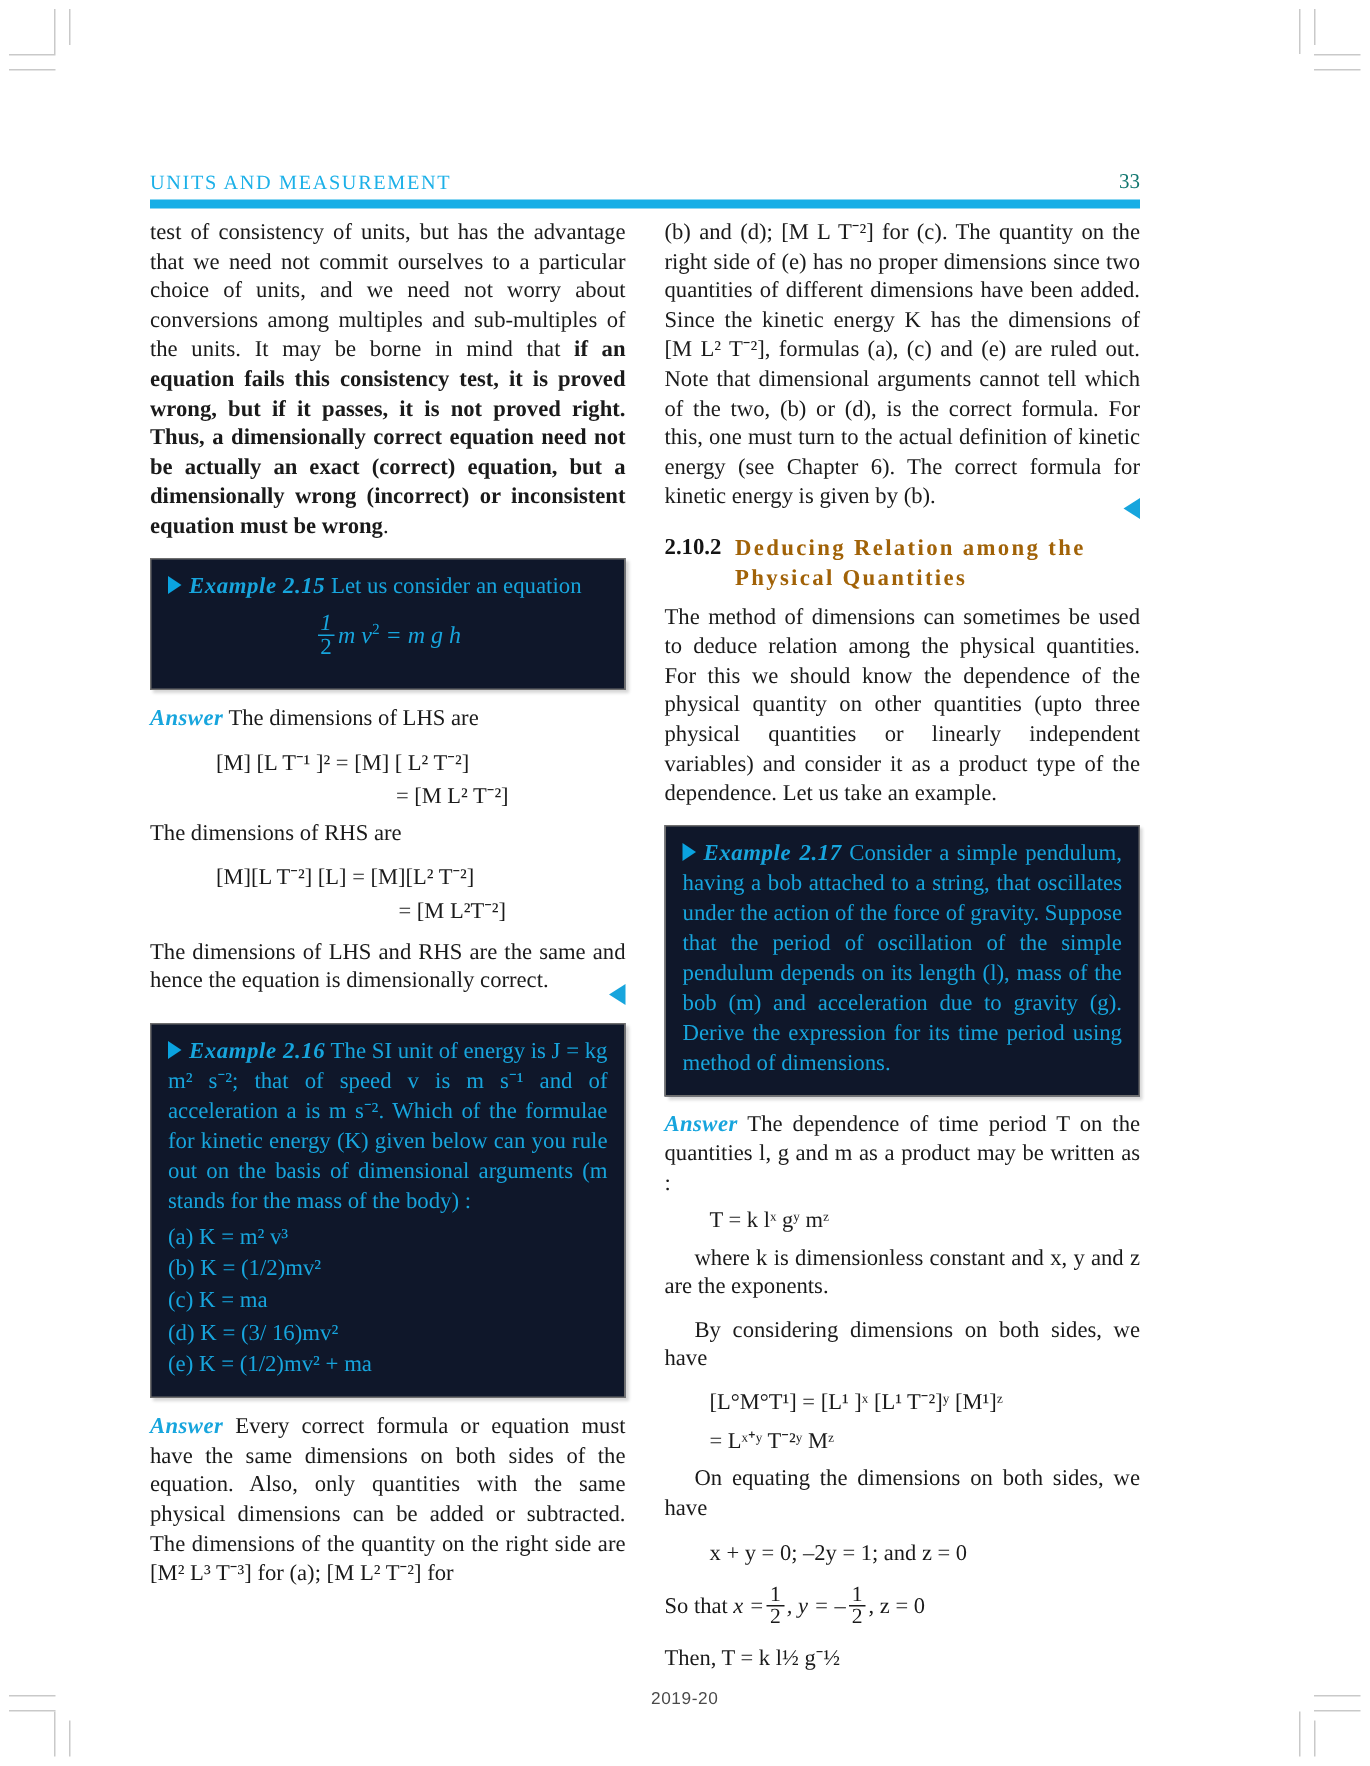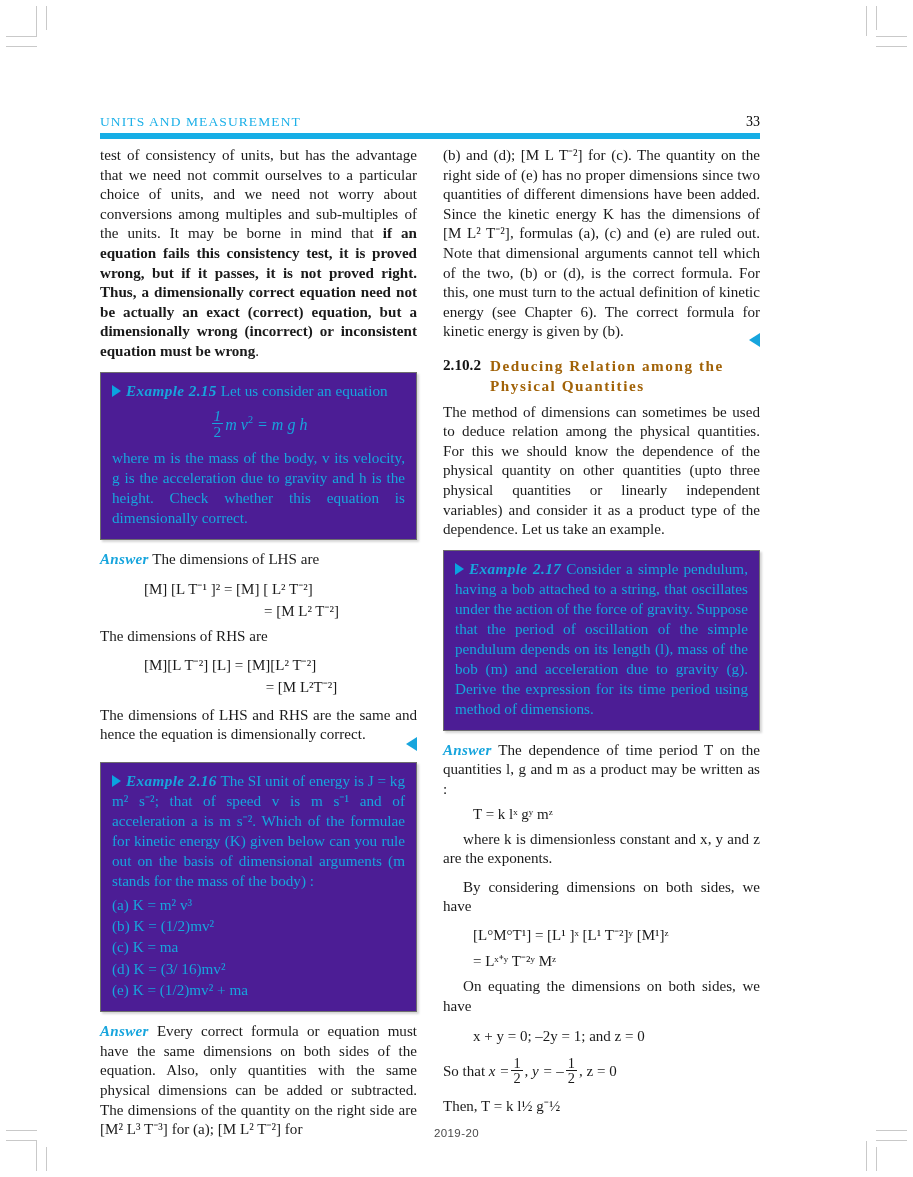--- a/index.html
+++ b/index.html
@@ -53,21 +53,21 @@
     font-size: 13.5px;
     letter-spacing: 1.1px;
     color: #1cb0e8;
     font-variant: small-caps;
     text-transform: uppercase;
     white-space: nowrap;
   }
   .rh-page {
     font-family: "Liberation Serif", serif;
     font-size: 14px;
-    color: #000000;
+    color: #0f766e;
   }
   .rh-rule {
     margin-top: 3px;
     height: 6px;
     background: #16aee6;
   }
 
   
   #content {
     position: absolute;
@@ -103,21 +103,21 @@
     white-space: nowrap;
   }
   .math i, .eqn i { font-style: italic; }
   .ind1 { padding-left: 44px; }
   .ind2 { padding-left: 86px; text-align: center; }
   .ind4 { padding-left: 30px; }
   sup, sub { font-size: 64%; line-height: 0; }
 
   
   .example-box {
-    background: #4c1d95;
+    background: #0f172a;
     border: 1px solid #6e6e6e;
     color: #17a5dd;
     padding: 8px 11px 11px 11px;
     margin: 10px 0 10px 0;
     position: relative;
     box-shadow: 2px 2px 2px rgba(0,0,0,0.16);
   }
   .example-box .ex-text {
     font-size: 15.2px;
     line-height: 1.315;
@@ -250,21 +250,20 @@
 
   <div class="col col-left">
 
     <p class="body"><span>test of consistency of units, but has the advantage that we need not commit ourselves to a particular choice of units, and we need not worry about conversions among multiples and sub-multiples of the units.  It may be borne in mind that </span><b class="strong">if an equation fails this consistency test, it is proved wrong, but if it passes, it is not proved right.  Thus, a dimensionally correct equation need not be actually an exact (correct) equation, but a dimensionally wrong (incorrect) or inconsistent equation must be wrong</b><span>.</span></p>
 
     <div class="example-box">
       <div class="ex-text"><span class="tri-right"></span><span class="ex-label">Example 2.15</span><span> Let us consider an equation</span></div>
 
       <div class="ex-eq"><span class="frac"><span class="num">1</span><span class="den">2</span></span><i>m v</i><sup>2</sup><i> = m g h</i></div>
 
-      <div class="ex-text">where m is the mass of the body, v its velocity, g  is the acceleration due to gravity and h is the height.  Check whether this equation is dimensionally correct.</div>
     </div>
 
     <p class="body tight nojust"><span class="answer-label">Answer</span><span>  The dimensions of LHS are</span></p>
     <div class="math ind1">[M]  [L T⁻¹ ]² = [M] [ L² T⁻²]</div>
     <div class="math ind2">= [M L² T⁻²]</div>
     <p class="body tight nojust" style="margin-top:6px;">The dimensions of RHS are</p>
     <div class="math ind1">[M][L T⁻²]  [L] = [M][L² T⁻²]</div>
     <div class="math ind2">= [M L²T⁻²]</div>
     <p class="body" style="margin-top:8px;margin-bottom:2px;">The dimensions of LHS and RHS are the same and hence the equation is dimensionally correct.</p>
     <div class="endmark-row"><span class="tri-left-end"></span></div>

